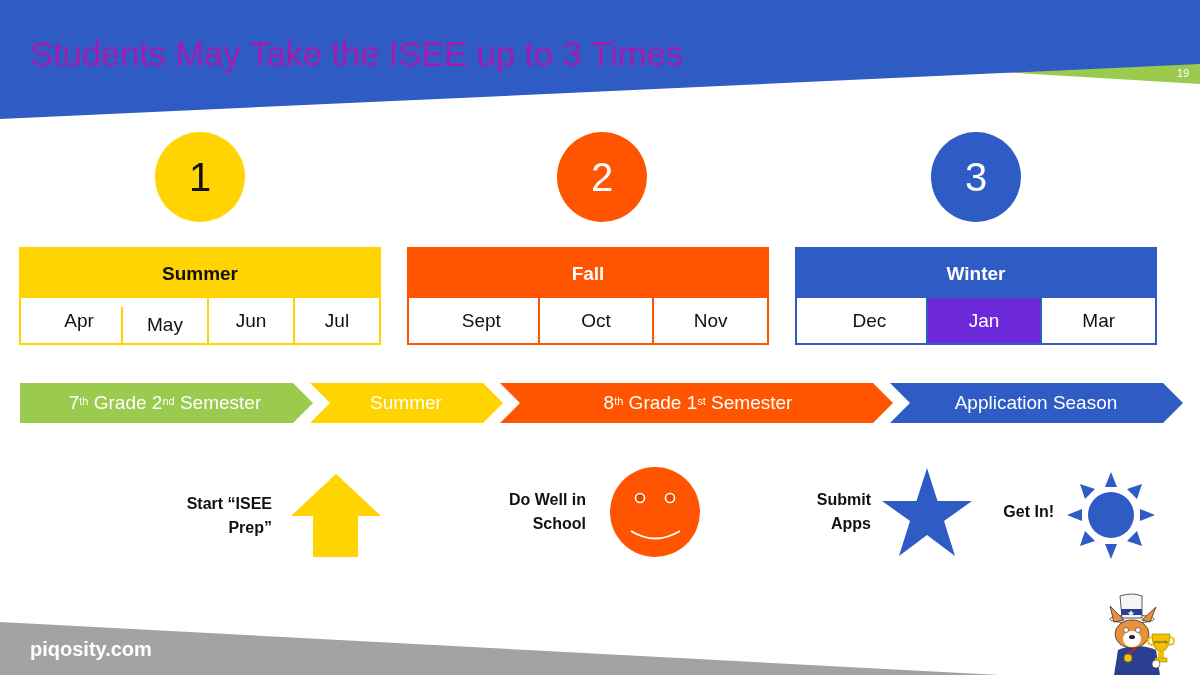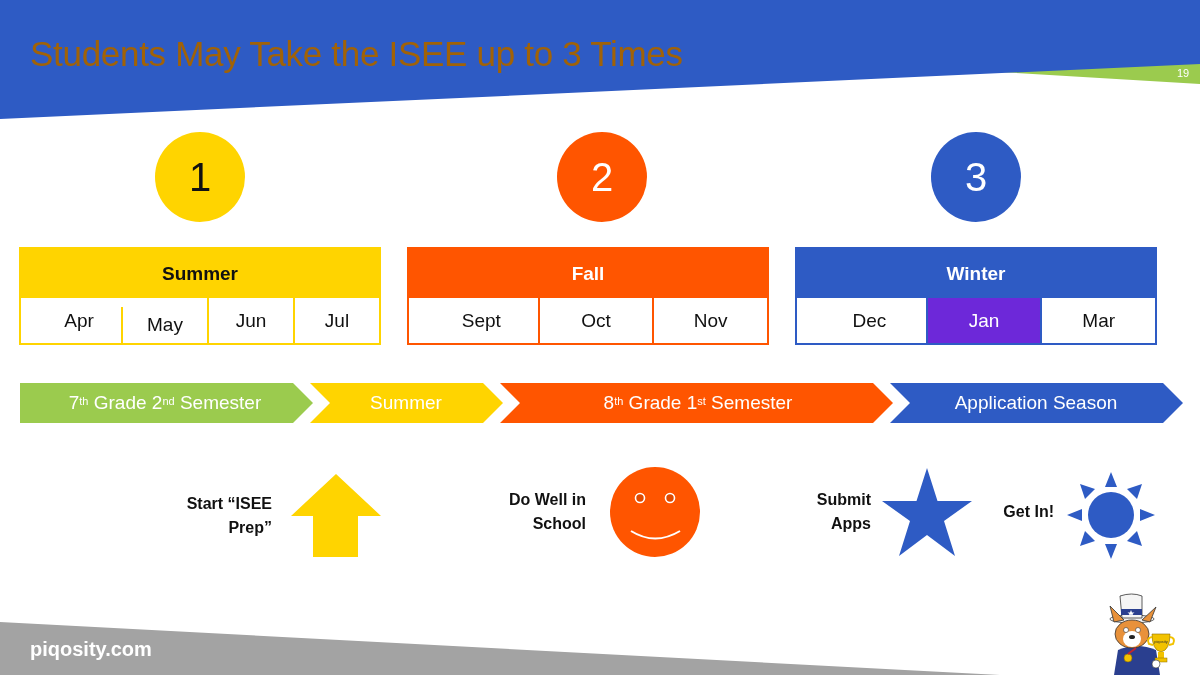--- a/index.html
+++ b/index.html
@@ -3,21 +3,21 @@
   <meta charset="utf-8">
   <style>
     * { margin: 0; padding: 0; box-sizing: border-box; }
     html, body { width: 1200px; height: 675px; overflow: hidden; background: #ffffff; }
     body { position: relative; font-family: "Liberation Sans", "DejaVu Sans", sans-serif; }
 
     .bg-svg { position: absolute; left: 0; top: 0; width: 1200px; height: 675px; }
 
     .slide-title {
       position: absolute; left: 30px; top: 34px;
-      font-size: 35px; color: #a16207; letter-spacing: -0.3px;
+      font-size: 35px; color: #a21caf; letter-spacing: -0.3px;
       font-family: "Liberation Sans", "DejaVu Sans", sans-serif;
       white-space: nowrap;
     }
     .slide-number {
       position: absolute; left: 1177px; top: 67px;
       font-size: 11px; color: #ffffff;
     }
 
     .num-circle {
       position: absolute; width: 90px; height: 90px; border-radius: 50%;

